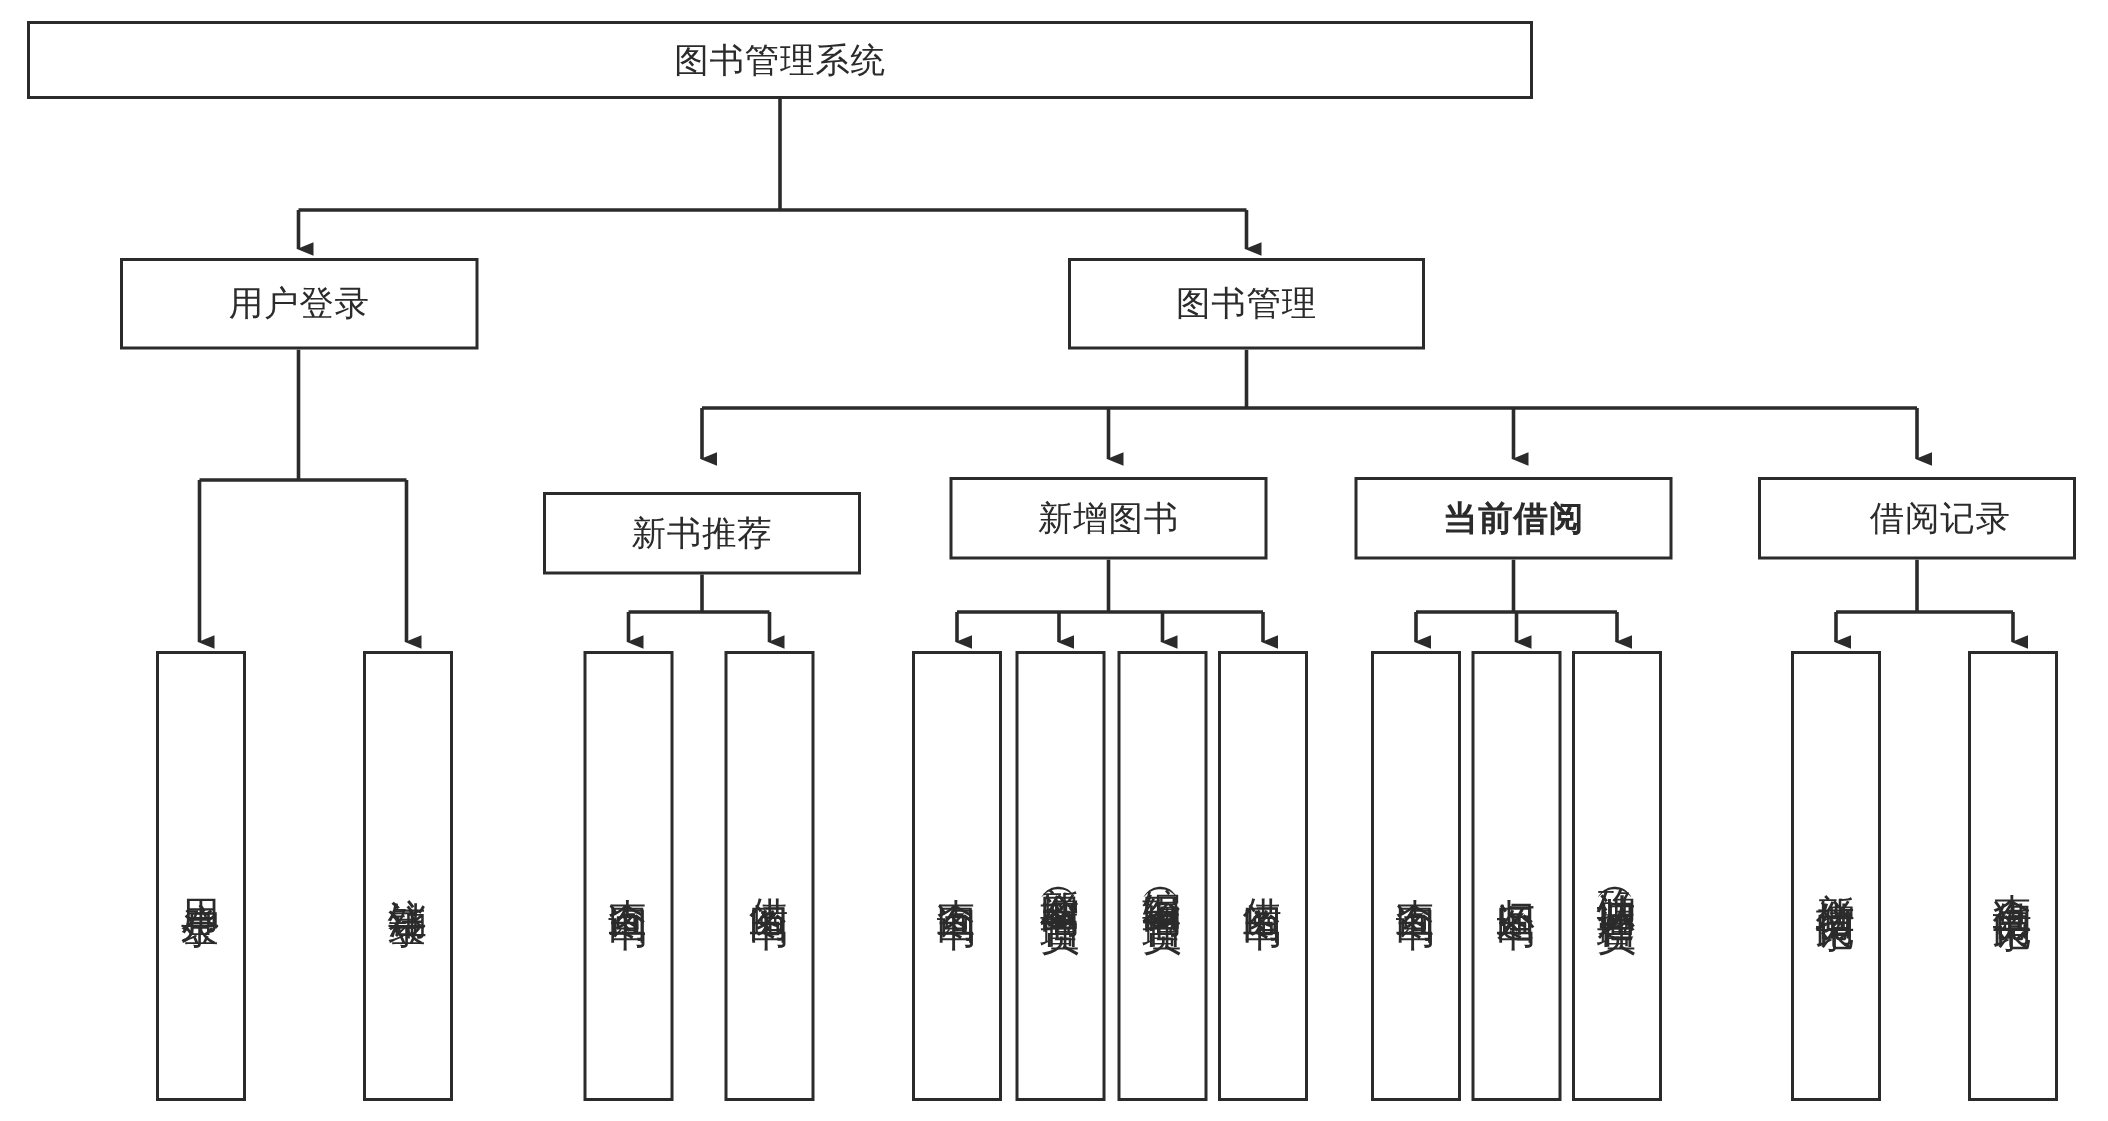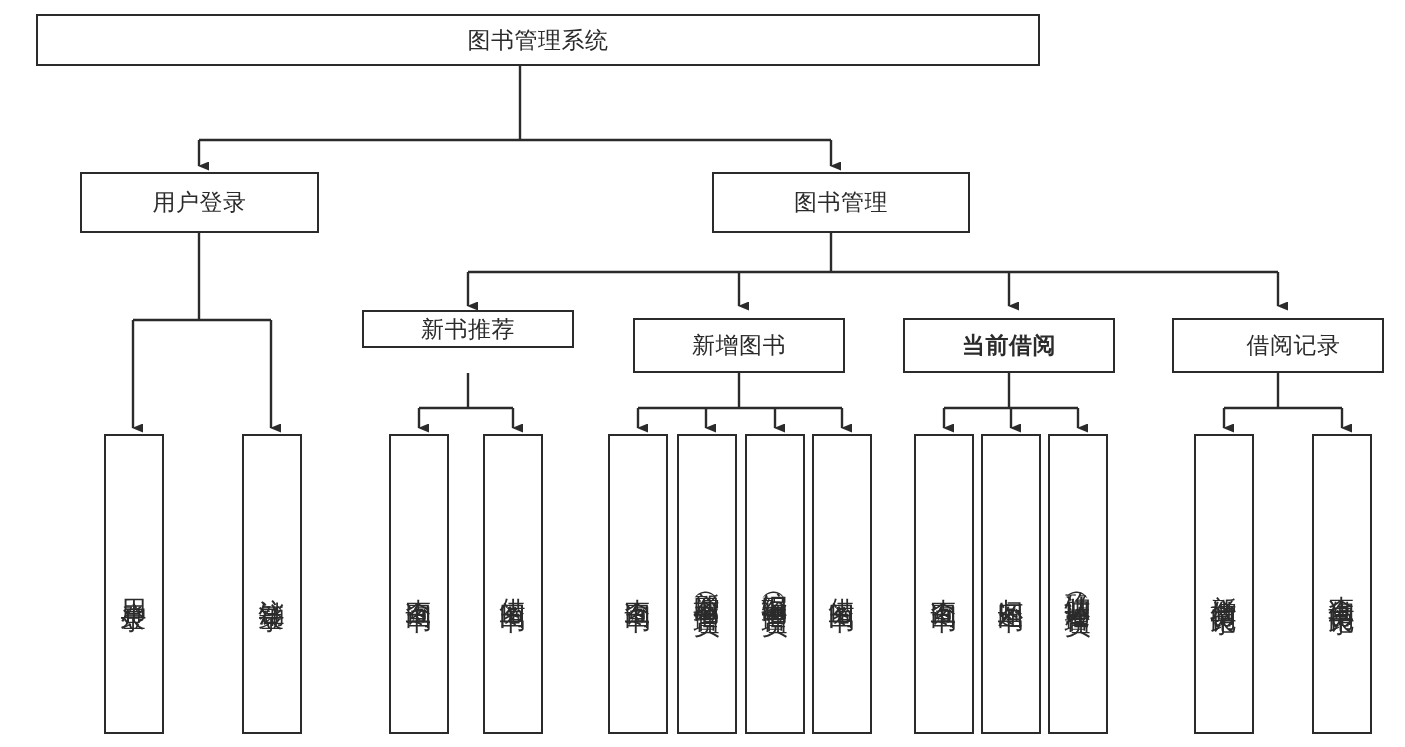--- a/index.html
+++ b/index.html
@@ -116,32 +116,32 @@
       <path d="M1011,408 L1011,428" marker-end="url(#arrow)"></path>
       <path d="M1078,408 L1078,428" marker-end="url(#arrow)"></path>
 
       <path d="M1278,373 L1278,408"></path>
       <path d="M1224,408 L1342,408"></path>
       <path d="M1224,408 L1224,428" marker-end="url(#arrow)"></path>
       <path d="M1342,408 L1342,428" marker-end="url(#arrow)"></path>
     </g>
   </svg>
 
-  <div class="node horiz root" style="left:18px; top:14px; width:1004px; height:52px;margin-left:18px;">
+  <div class="node horiz root" style="left:18px; top:14px; width:1004px; height:52px;">
     <span class="label">图书管理系统</span>
   </div>
 
   <div class="node horiz" style="left:80px; top:172px; width:239px; height:61px;">
     <span class="label">用户登录</span>
   </div>
-  <div class="node horiz" style="left:712px; top:172px; width:258px; height:61px;">
+  <div class="node horiz" style="left:712px; top:172px; width:238px; height:61px;">
     <span class="label">图书管理</span>
   </div>
 
-  <div class="node horiz" style="left:362px; top:310px; width:212px; height:38px;text-align:right;">
+  <div class="node horiz" style="left:362px; top:328px; width:212px; height:55px;text-align:right;">
     <span class="label">新书推荐</span>
   </div>
   <div class="node horiz" style="left:633px; top:318px; width:212px; height:55px;">
     <span class="label">新增图书</span>
   </div>
   <div class="node horiz" style="left:903px; top:318px; width:212px; height:55px;font-weight:bold;">
     <span class="label">当前借阅</span>
   </div>
   <div class="node horiz" style="left:1172px; top:318px; width:212px; height:55px;padding-left:31px;">
     <span class="label">借阅记录</span>

